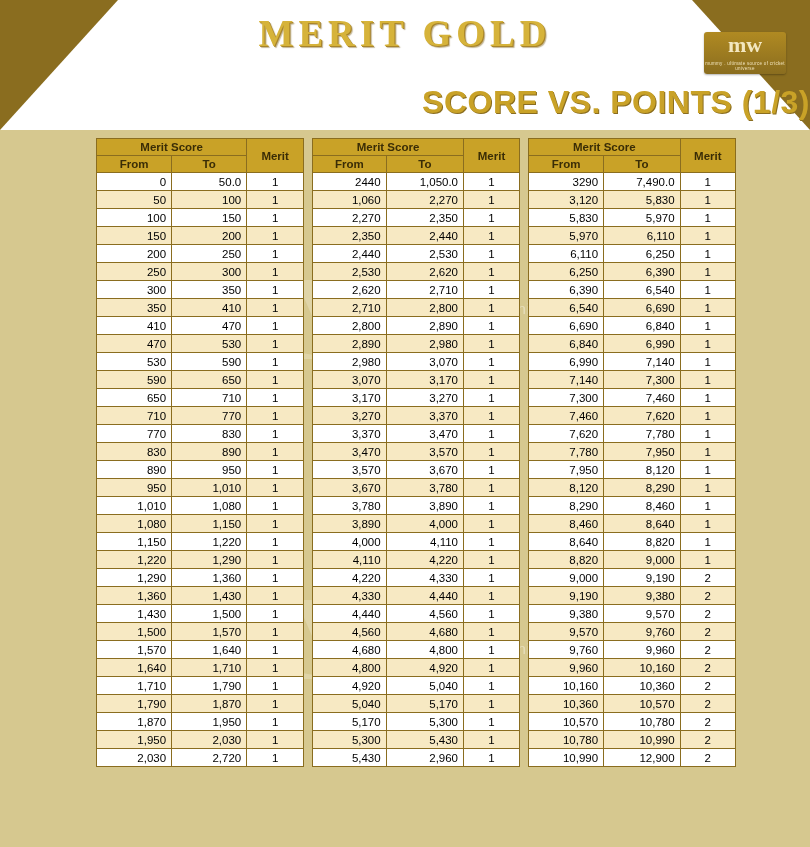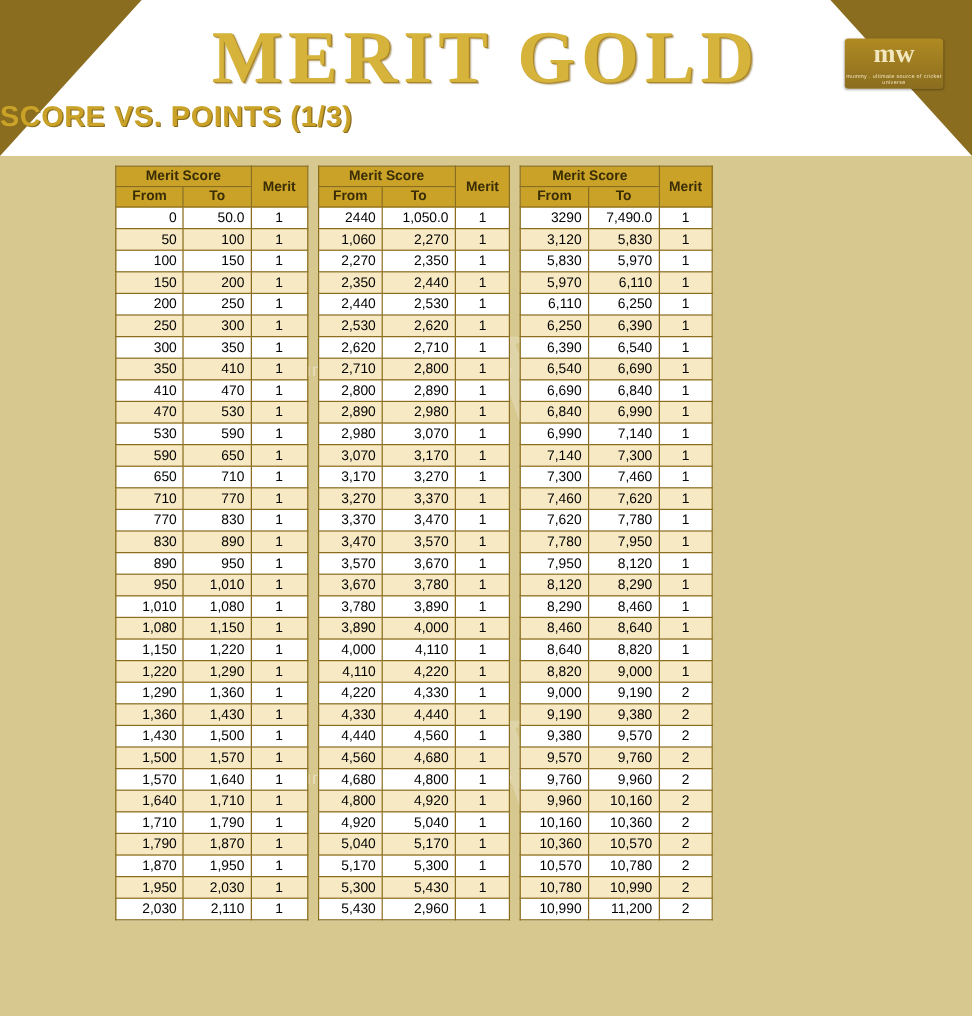--- a/index.html
+++ b/index.html
@@ -39,33 +39,33 @@
     top: 0; right: 0;
     width: 0; height: 0;
     border-top: 130px solid #8a6d1f;
     border-left: 118px solid transparent;
   }
   .title {
     position: absolute;
     top: 14px; left: 0; right: 0;
     text-align: center;
     font-family: "Liberation Serif", serif;
-    font-size: 62px;
+    font-size: 37px;
     font-weight: bold;
     letter-spacing: 5px;
     color: #d6b33a;
     text-shadow: 1px 1px 0 #a8842a, 2px 2px 1px rgba(120,90,20,.45);
     line-height: 1.1;
     z-index: 3;
   }
   .subtitle {
     position: absolute;
     top: 84px; left: 0; right: 0;
-    text-align: left;
-    font-size: 24px;
+    text-align: right;
+    font-size: 32px;
     font-weight: bold;
     letter-spacing: 0.5px;
     color: #c9a227;
     text-shadow: 1px 1px 0 #8a6d1f;
     z-index: 3;
   }
   .logo {
     position: absolute;
     top: 32px; right: 24px;
     width: 82px; height: 42px;
@@ -116,21 +116,21 @@
     letter-spacing: 6px;
     z-index: 4;
     pointer-events: none;
   }
   .watermark-big.b2 { top: 570px; }
 
   .tables {
     position: absolute;
     top: 138px;
     left: 96px;
-    width: 498px;
+    width: 640px;
     display: flex;
     z-index: 6;
   }
   table {
     border-collapse: collapse;
     table-layout: fixed;
   }
   .block { margin-right: 8px; }
   .block:last-child { margin-right: 0; }
 
@@ -344,21 +344,21 @@
             <td class="c-to">1,950</td>
             <td class="c-pt pt">1</td>
           </tr>
           <tr class="even">
             <td class="c-from">1,950</td>
             <td class="c-to">2,030</td>
             <td class="c-pt pt">1</td>
           </tr>
           <tr class="odd">
             <td class="c-from">2,030</td>
-            <td class="c-to">2,110</td>
+            <td class="c-to">2,720</td>
             <td class="c-pt pt">1</td>
           </tr>
         </tbody>
     </table>
 
     <table class="block">
       <thead>
         <tr>
           <th colspan="2">Merit Score</th>
           <th rowspan="2" class="c-pt">Merit</th>
@@ -704,20 +704,20 @@
             <td class="c-to">10,780</td>
             <td class="c-pt pt">2</td>
           </tr>
           <tr class="even">
             <td class="c-from">10,780</td>
             <td class="c-to">10,990</td>
             <td class="c-pt pt">2</td>
           </tr>
           <tr class="odd">
             <td class="c-from">10,990</td>
-            <td class="c-to">11,200</td>
+            <td class="c-to">12,900</td>
             <td class="c-pt pt">2</td>
           </tr>
         </tbody>
     </table>
   </div>
 
 </div>
 
 </body></html>

